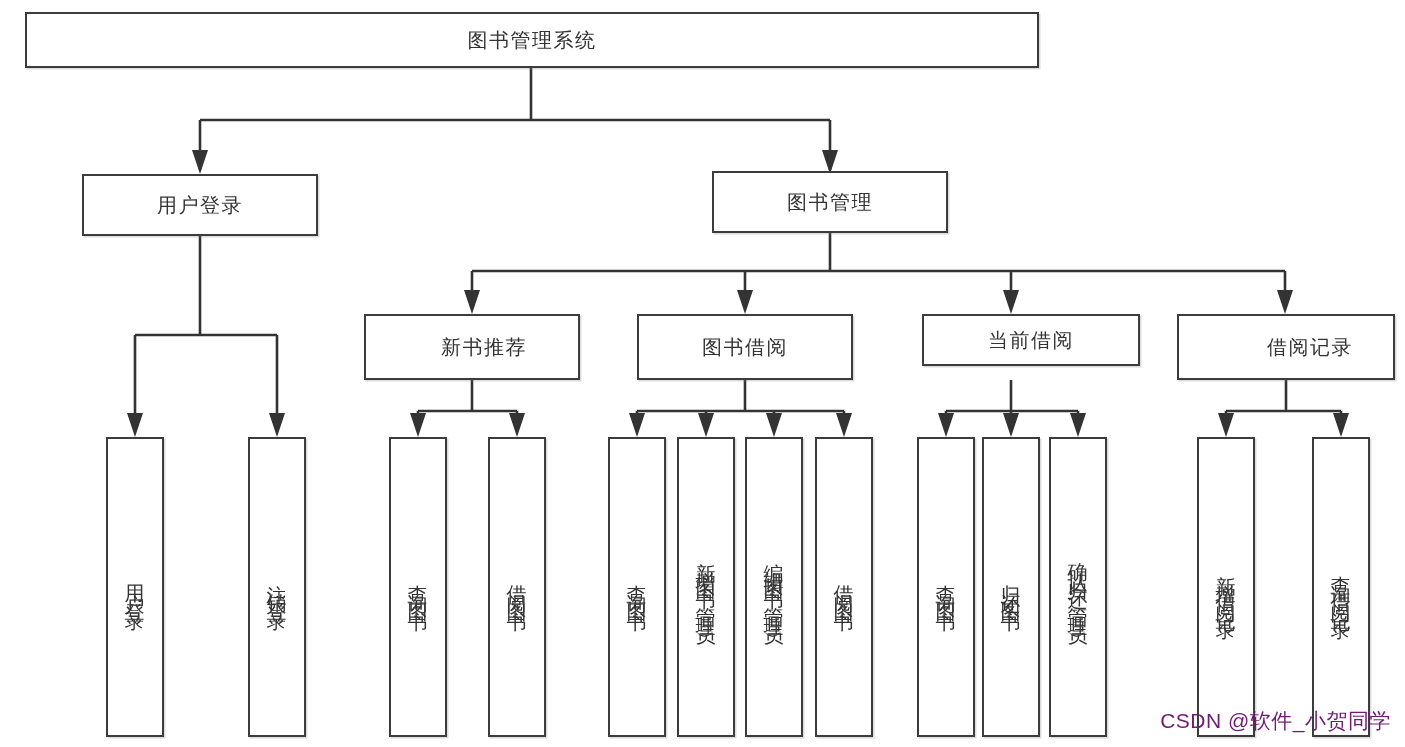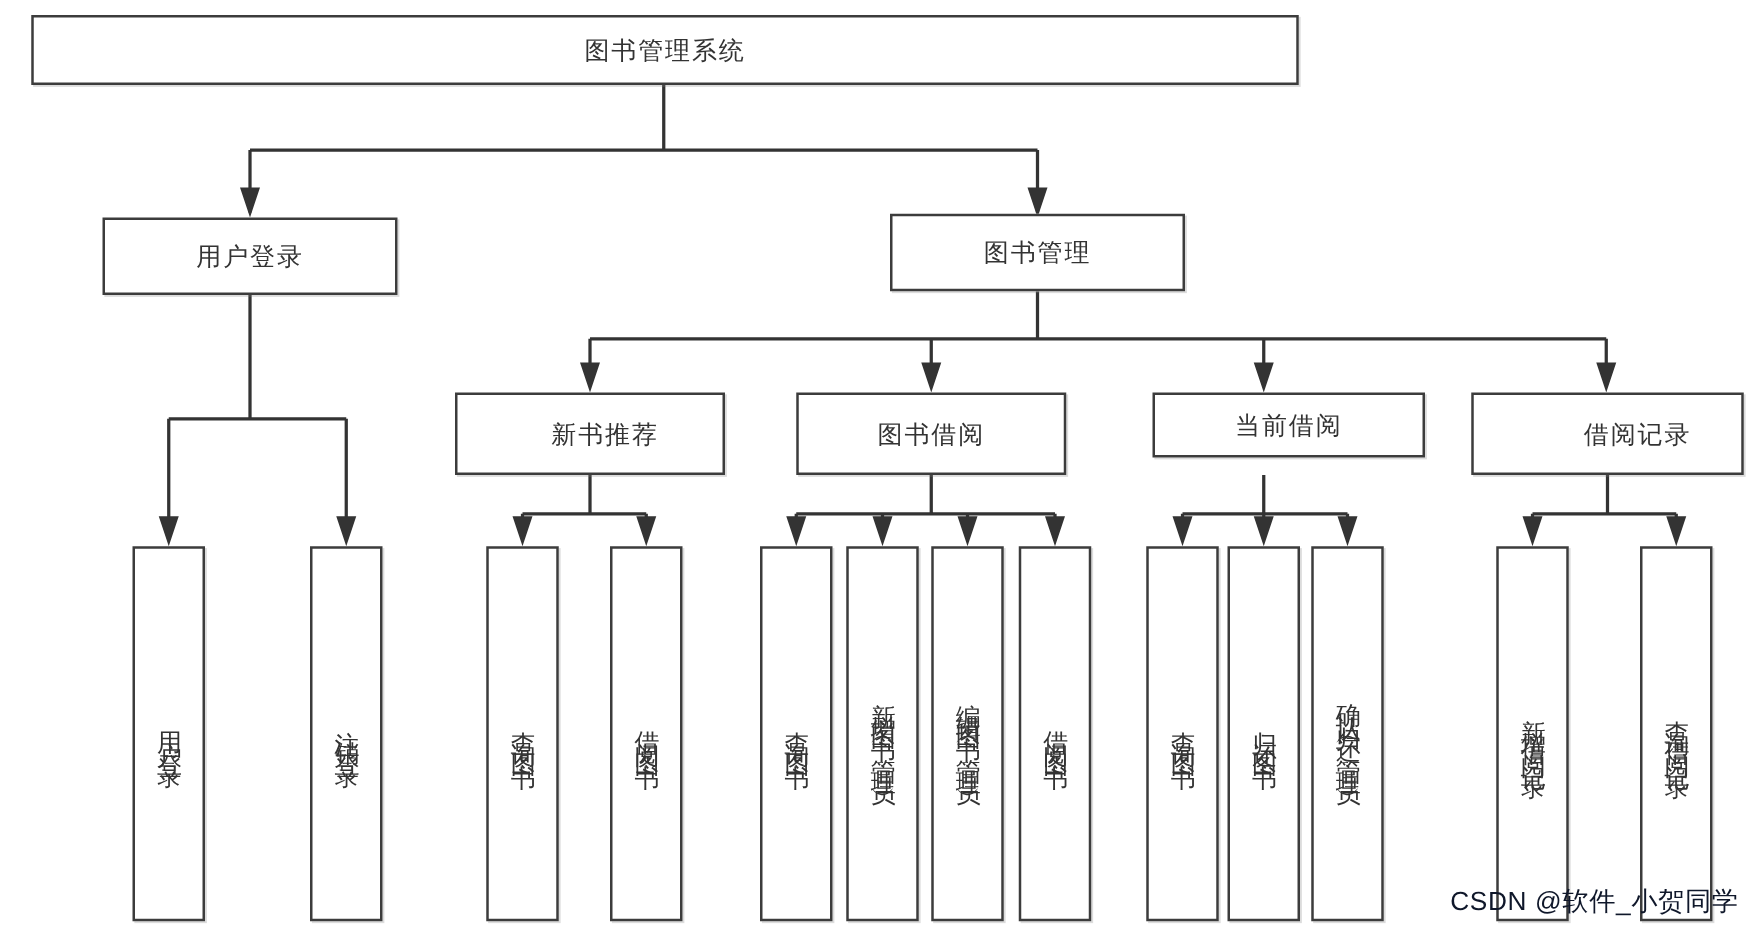--- a/index.html
+++ b/index.html
@@ -44,21 +44,21 @@
     font-size: 20px;
     letter-spacing: 9px;
     line-height: 1;
     text-align: center;
   }
   .watermark {
     position: absolute;
     right: 14px;
     bottom: 12px;
     font-size: 21px;
-    color: #0f172a;
+    color: #701a75;
     letter-spacing: 0.5px;
     white-space: nowrap;
   }
 </style>
 </head>
 <body>
 
 <div id="stage">
 
   <svg id="wires" viewBox="0 0 1405 747" xmlns="http://www.w3.org/2000/svg">

